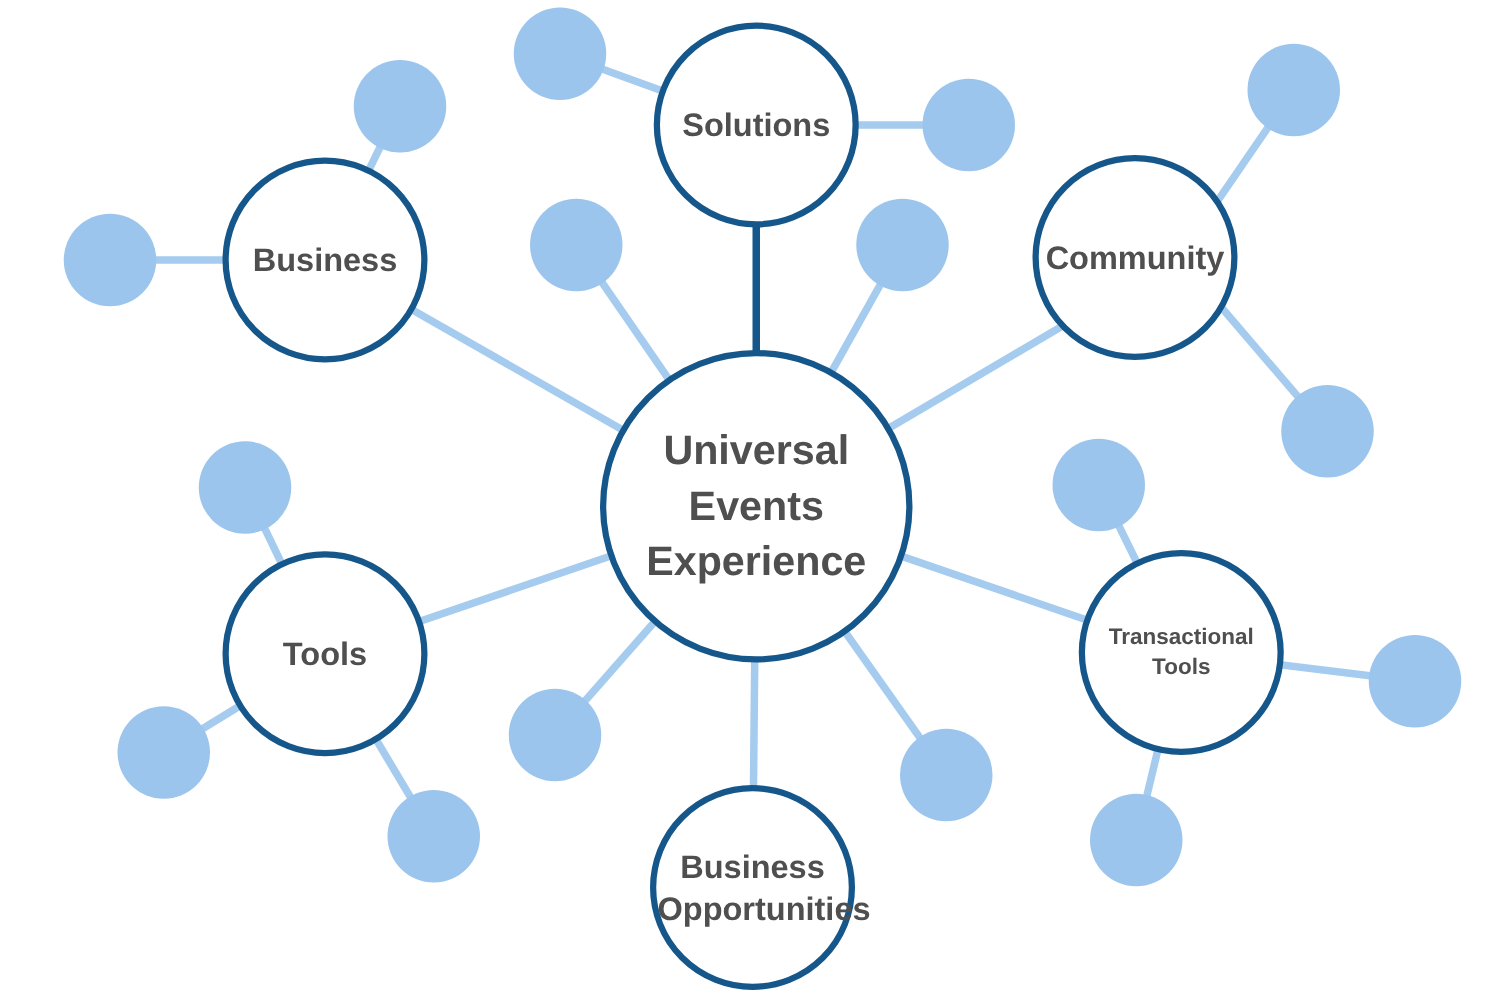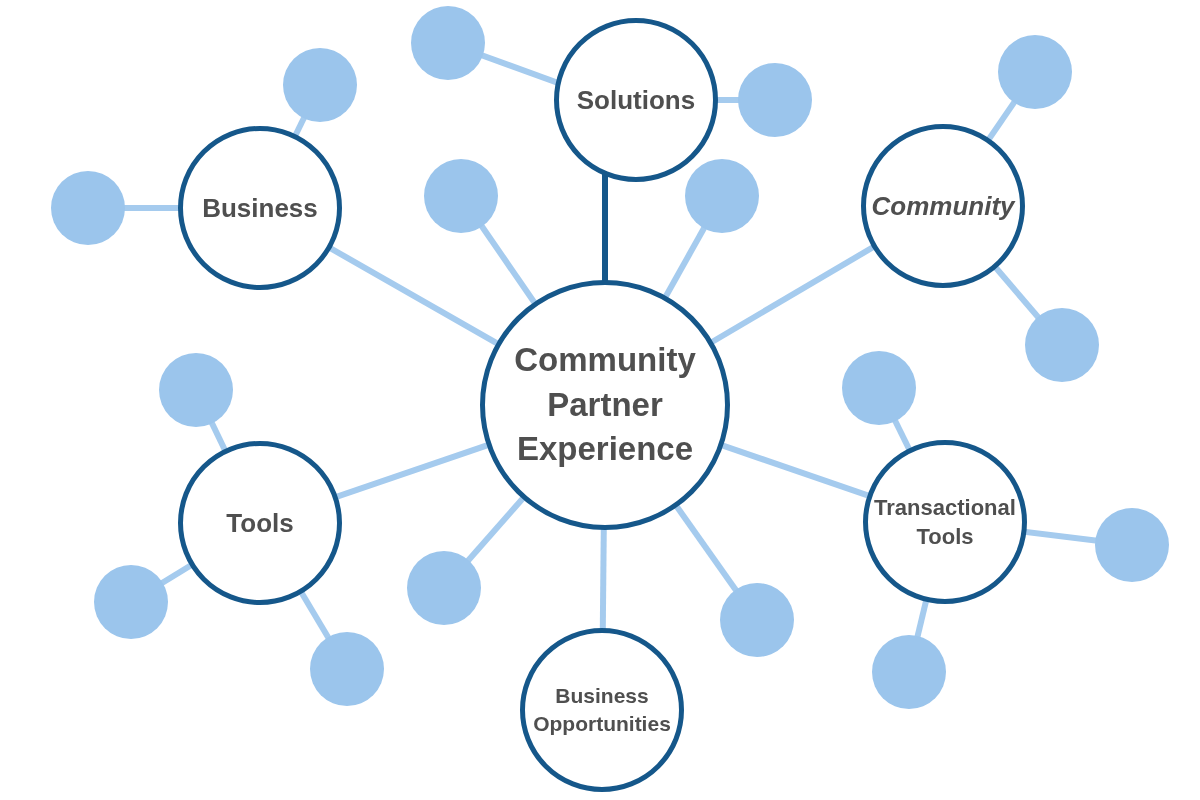--- a/index.html
+++ b/index.html
@@ -56,28 +56,28 @@
   .hub .label {
     width: 200px;
     font-size: 33px;
     line-height: 1.35;
   }
   .spoke {
     width: 164px;
     height: 164px;
   }
   .spoke .label { font-size: 26px; }
-  .spoke-solutions  { left: 554px; top: 18px;  }
+  .spoke-solutions  { left: 523px; top: 18px;  }
   .spoke-support    { left: 178px; top: 126px; }
-  .spoke-community  { left: 861px; top: 124px; font-style: italic; }
+  .spoke-community  { left: 826px; top: 124px; }
   .spoke-events     { left: 178px; top: 441px; }
   .spoke-transactional-tools { left: 863px; top: 440px; }
-  .spoke-transactional-tools .label { width: 160px; font-size: 22px; }
+  .spoke-transactional-tools .label { width: 160px; font-size: 18px; }
   .spoke-business-opportunities { left: 520px; top: 628px; }
-  .spoke-business-opportunities .label { width: 152px; font-size: 21px; }
+  .spoke-business-opportunities .label { width: 152px; font-size: 26px; }
   .dot {
     position: absolute;
     width: 74px;
     height: 74px;
     border-radius: 50%;
     background: var(--satellite-fill, #9bc5ec);
   }
 </style>
 </head>
 <body>
@@ -123,21 +123,21 @@
   <div class="dot" style="left:159px;  top:353px;"></div>
   <div class="dot" style="left:94px;   top:565px;"></div>
   <div class="dot" style="left:310px;  top:632px;"></div>
   <div class="dot" style="left:842px;  top:351px;"></div>
   <div class="dot" style="left:1095px; top:508px;"></div>
   <div class="dot" style="left:872px;  top:635px;"></div>
   <div class="dot" style="left:407px;  top:551px;"></div>
   <div class="dot" style="left:720px;  top:583px;"></div>
 
   <div class="node hub">
-    <span class="label">Community Partner Experience</span>
+    <span class="label">Universal Events Experience</span>
   </div>
 
   <div class="node spoke spoke-solutions">
     <span class="label">Solutions</span>
   </div>
   <div class="node spoke spoke-support">
     <span class="label">Business</span>
   </div>
   <div class="node spoke spoke-community">
     <span class="label">Community</span>

